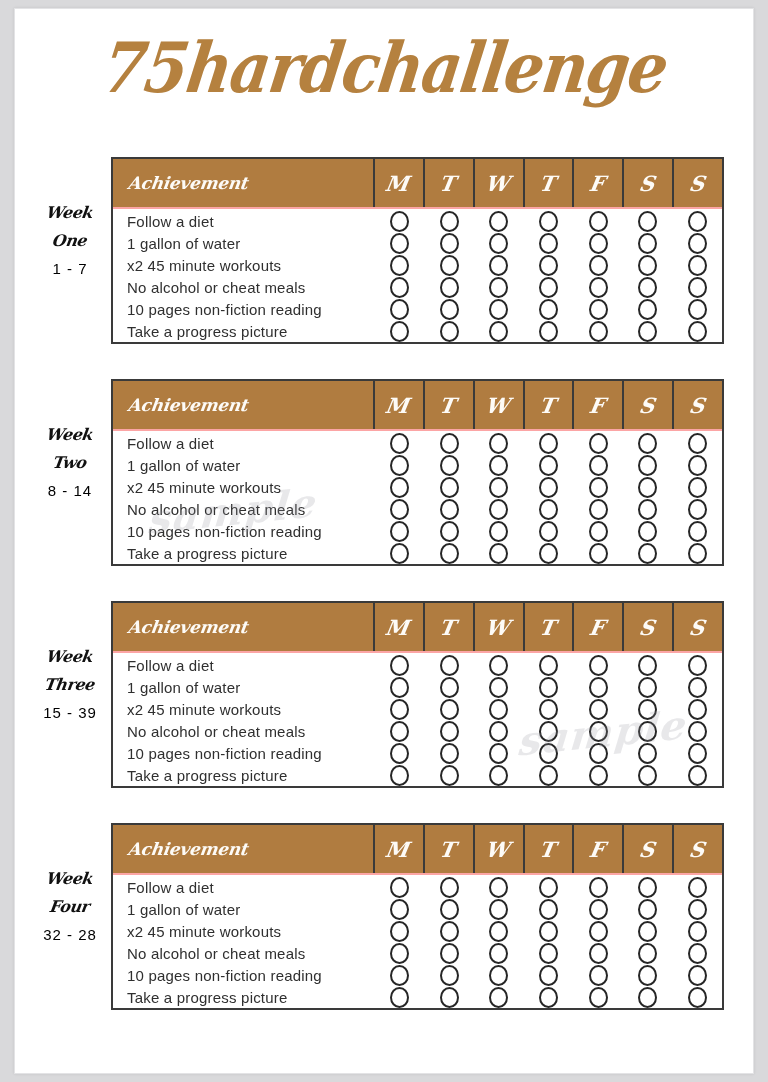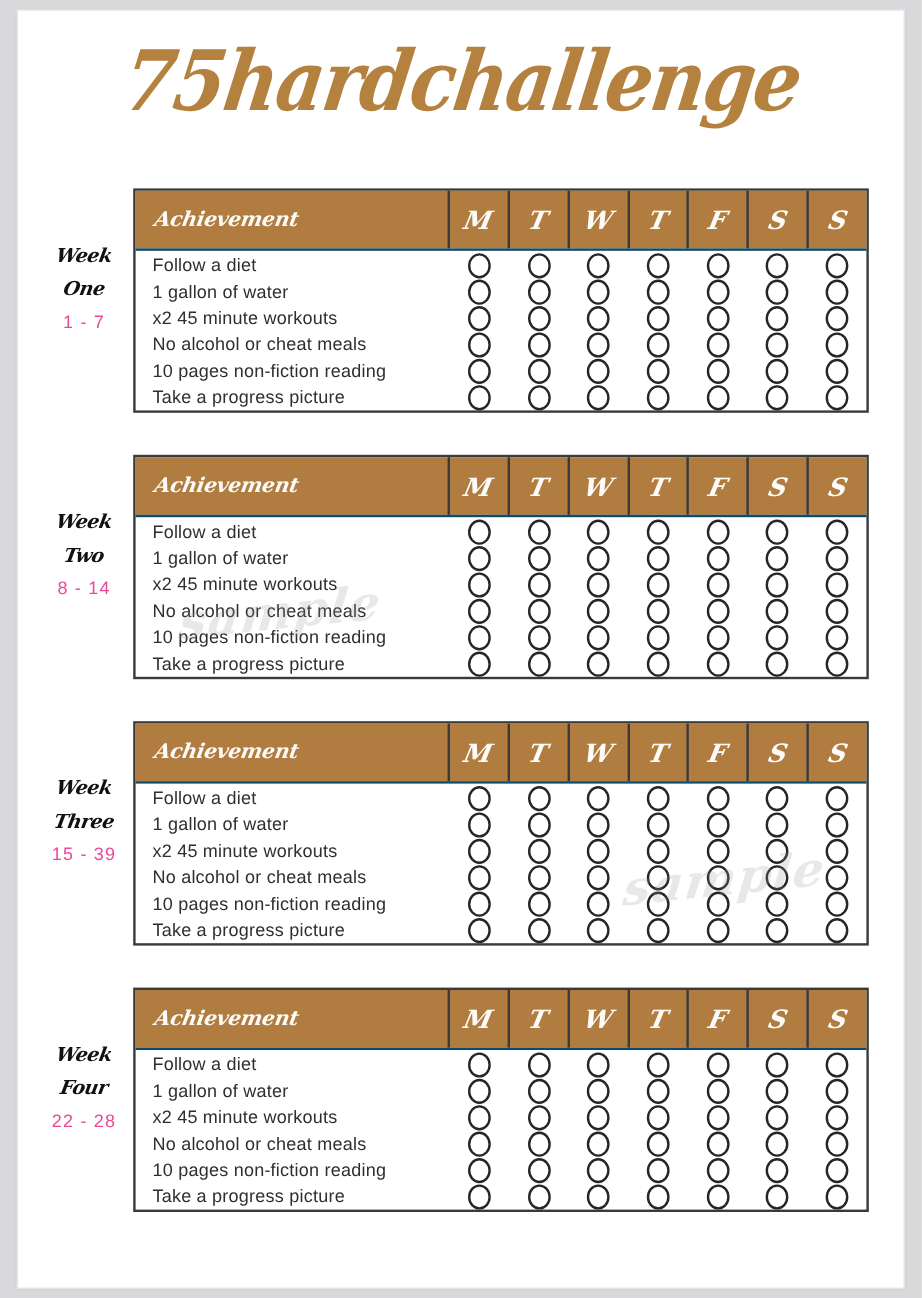--- a/index.html
+++ b/index.html
@@ -58,21 +58,21 @@
     transform: skewX(-10deg);
     line-height: 1.0;
     margin-bottom: 12px;
   }
   .wl-range {
     font-family: "Liberation Sans", sans-serif;
     font-style: normal;
     font-weight: 400;
     font-size: 15px;
     letter-spacing: 1px;
-    color: #ec4899;
+    color: #000000;
     transform: none;
   }
 
   .table {
     position: absolute;
     left: 96px;
     top: 0;
     width: 613px;
     border: 2px solid #3a3a3a;
     background: #fff;
@@ -105,21 +105,21 @@
     color: #fdfbf7;
     font-family: "DejaVu Serif", serif;
     font-style: italic;
     font-weight: 700;
     font-size: 21px;
     transform: skewX(-12deg);
     line-height: 1;
   }
 
   
-  .tbody { border-top: 2px solid #0c4a6e; padding: 1px 0 0 0; }
+  .tbody { border-top: 2px solid #fca5a5; padding: 1px 0 0 0; }
   .trow { display: flex; height: 22px; align-items: center; }
   .td-ach {
     flex: 0 0 262px;
     padding-left: 14px;
     font-family: "Liberation Sans", sans-serif;
     font-size: 15px;
     color: #2f2f2f;
     letter-spacing: 0.2px;
     white-space: nowrap;
     overflow: hidden;
@@ -697,21 +697,21 @@
                 <div class="bubble"></div>
               </div>
             </div>
           </div>
         </div>
       </div>
       <div class="week-block" style="top: 814px;">
         <div class="week-label">
           <div class="wl-line">Week</div>
           <div class="wl-line">Four</div>
-          <div class="wl-line wl-range">22 - 28</div>
+          <div class="wl-line wl-range">32 - 28</div>
         </div>
         <div class="table">
           <div class="thead">
             <div class="th-ach">
               <span class="th-ach-text">Achievement</span>
             </div>
             <div class="th-day">
               <span class="th-day-text">M</span>
             </div>
             <div class="th-day">

